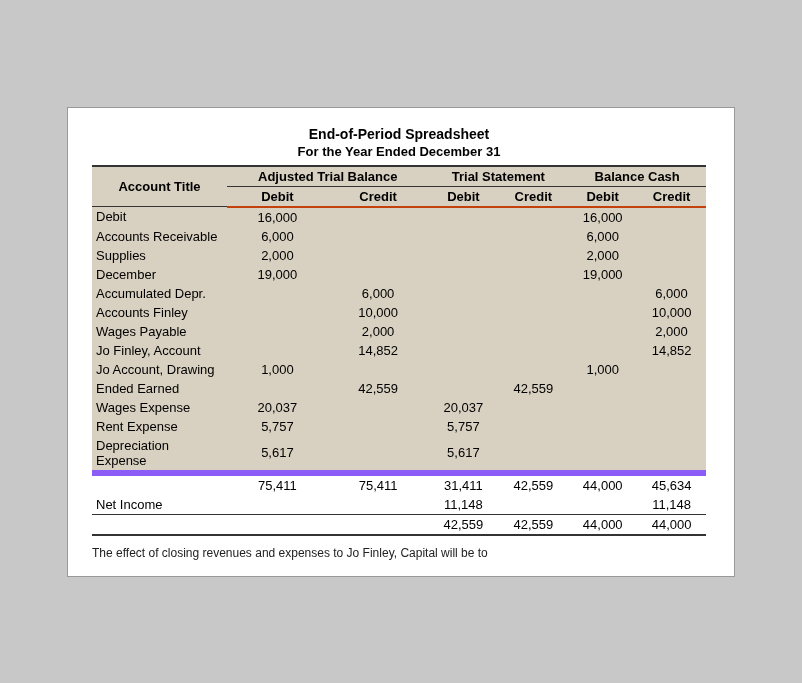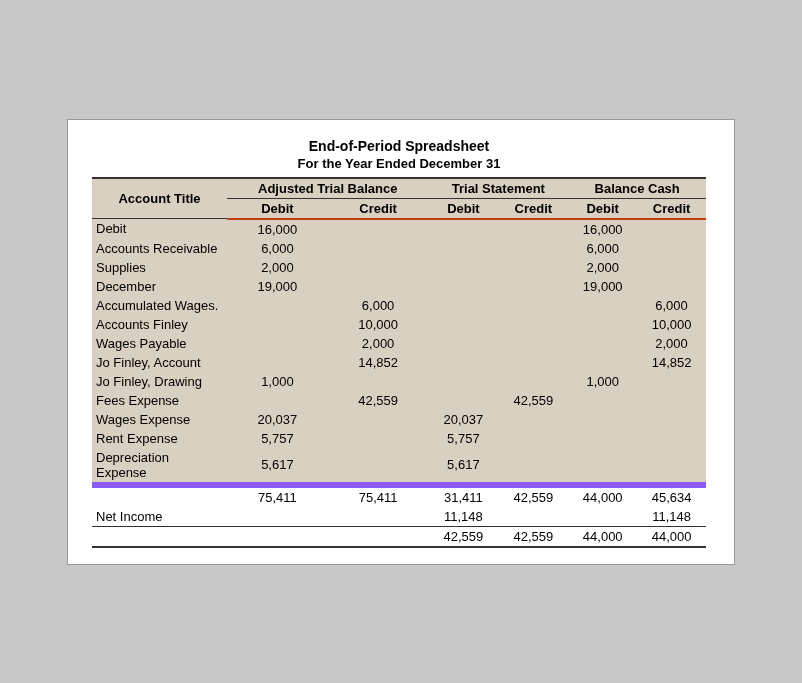--- a/index.html
+++ b/index.html
@@ -142,21 +142,21 @@
         <tr class="data-row">
       <td class="account-title">December</td>
       <td>19,000</td>
       <td></td>
       <td></td>
       <td></td>
       <td>19,000</td>
       <td></td>
     </tr>
         <tr class="data-row">
-      <td class="account-title">Accumulated Wages.</td>
+      <td class="account-title">Accumulated Depr.</td>
       <td></td>
       <td>6,000</td>
       <td></td>
       <td></td>
       <td></td>
       <td>6,000</td>
     </tr>
         <tr class="data-row">
       <td class="account-title">Accounts Finley</td>
       <td></td>
@@ -178,30 +178,30 @@
         <tr class="data-row">
       <td class="account-title">Jo Finley, Account</td>
       <td></td>
       <td>14,852</td>
       <td></td>
       <td></td>
       <td></td>
       <td>14,852</td>
     </tr>
         <tr class="data-row">
-      <td class="account-title">Jo Finley, Drawing</td>
+      <td class="account-title">Jo Account, Drawing</td>
       <td>1,000</td>
       <td></td>
       <td></td>
       <td></td>
       <td>1,000</td>
       <td></td>
     </tr>
         <tr class="data-row">
-      <td class="account-title">Fees Expense</td>
+      <td class="account-title">Ended Earned</td>
       <td></td>
       <td>42,559</td>
       <td></td>
       <td>42,559</td>
       <td></td>
       <td></td>
     </tr>
         <tr class="data-row">
       <td class="account-title">Wages Expense</td>
       <td>20,037</td>
@@ -252,13 +252,14 @@
     <td></td>
     <td></td>
     <td>42,559</td>
     <td>42,559</td>
     <td>44,000</td>
     <td>44,000</td>
   </tr>
       </tbody>
   </table>
 
+  <div class="footer-note">The effect of closing revenues and expenses to Jo Finley, Capital will be to</div>
 </div>
 
 </body></html>

